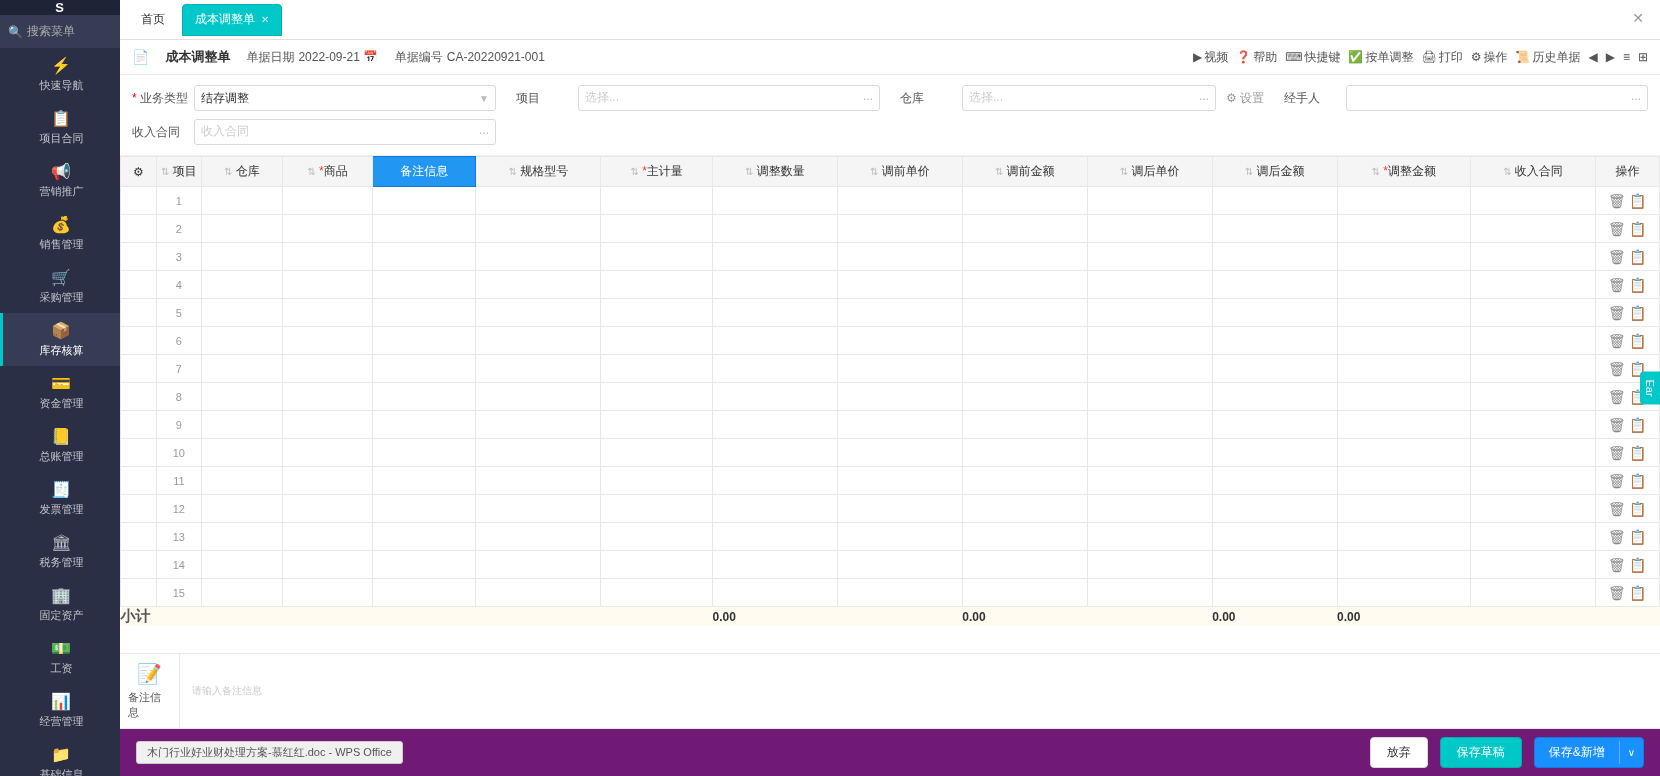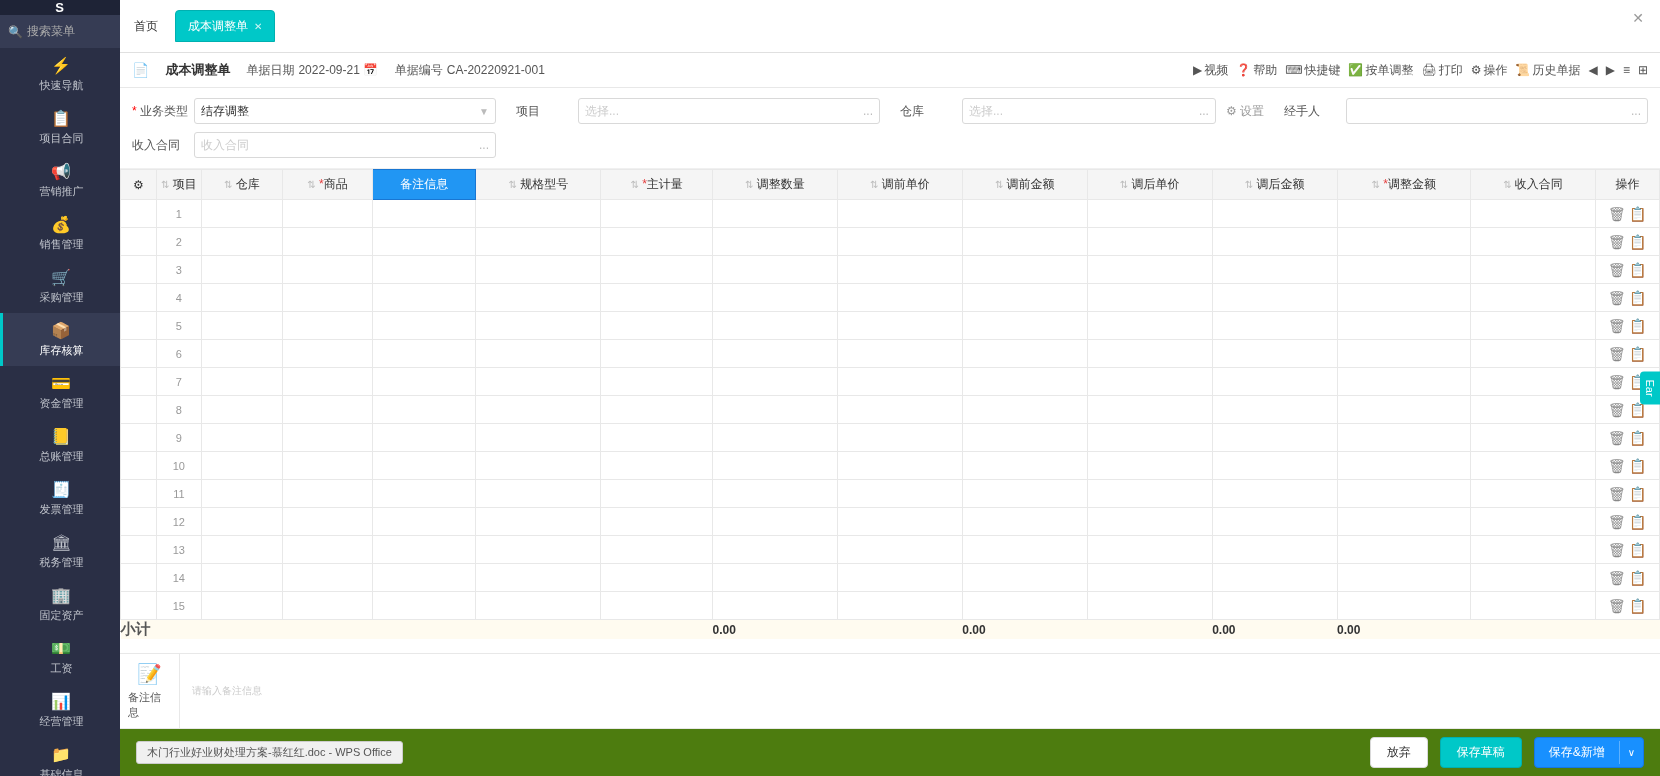--- a/index.html
+++ b/index.html
@@ -57,23 +57,23 @@
       flex-direction: column;
       background: #f5f5f5;
       overflow: hidden;
     }
 
     
     .tab-bar {
       display: flex;
       background: #fff;
       border-bottom: 1px solid #e0e0e0;
-      height: 53px;
-      align-items: center;
-      padding: 0 1px;
+      height: 40px;
+      align-items: center;
+      padding: 0 8px;
       gap: 4px;
     }
     .tab {
       display: flex;
       align-items: center;
       padding: 0 12px;
       height: 32px;
       border-radius: 4px 4px 0 0;
       cursor: pointer;
       font-size: 12px;
@@ -141,21 +141,20 @@
       display: flex;
       align-items: center;
       gap: 6px;
       font-size: 12px;
     }
     .field-label { color: #555; white-space: nowrap; min-width: 56px; }
     .field-label.required::before { content: "* "; color: red; }
     .field-input {
       flex: 1;
       display: flex;
-      align-items: center;
       border: 1px solid #d9d9d9;
       border-radius: 3px;
       padding: 3px 6px;
       background: #fff;
       min-height: 26px;
       cursor: text;
     }
     .field-input .placeholder { color: #ccc; }
     .field-input .dots { color: #bbb; margin-left: auto; }
     .field-select {
@@ -250,21 +249,21 @@
       display: flex;
       align-items: center;
     }
 
     
     .footer {
       display: flex;
       align-items: center;
       justify-content: flex-end;
       padding: 8px 16px;
-      background: #4d7c0f;
+      background: #701a75;
       border-top: 1px solid #e8e8e8;
       gap: 12px;
     }
     .footer .taskbar {
       margin-right: auto;
       background: #f0f0f0;
       border: 1px solid #ccc;
       border-radius: 3px;
       padding: 3px 10px;
       font-size: 11px;

